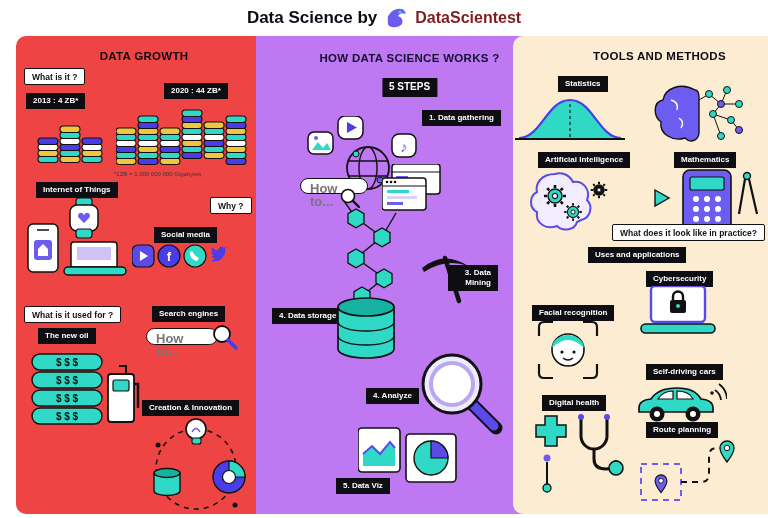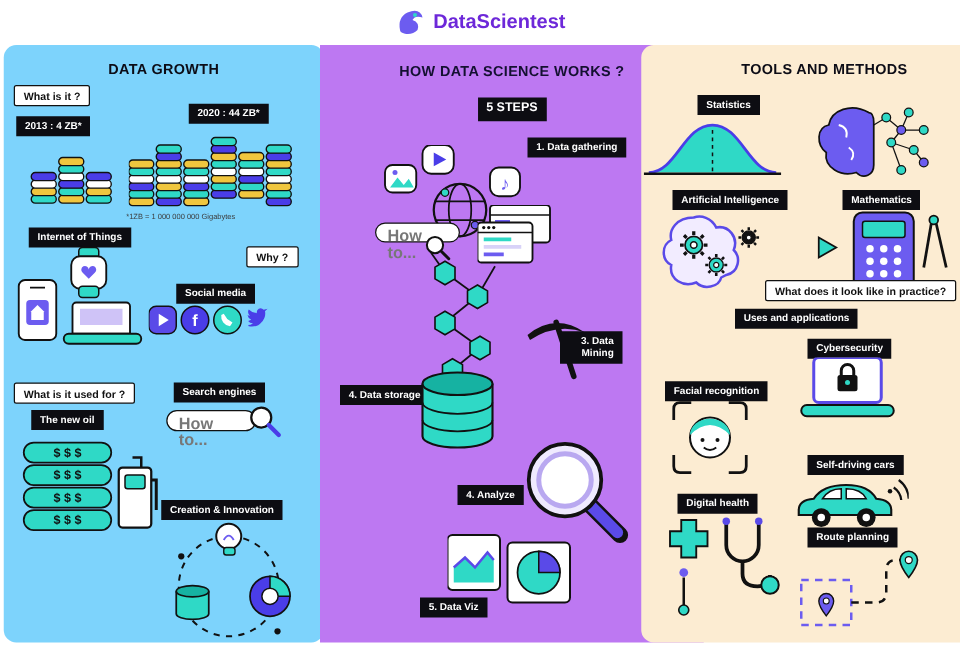--- a/index.html
+++ b/index.html
@@ -1,22 +1,22 @@
 <!DOCTYPE html>
 <html><head>
 <meta charset="utf-8">
 <style>
   *{margin:0;padding:0;box-sizing:border-box}
   html,body{width:768px;height:518px}
   body{font-family:"Liberation Sans",sans-serif;background:#ffffff;position:relative;overflow:hidden}
   .header{position:absolute;top:0;left:0;width:768px;height:36px;background:#fff;display:flex;align-items:center;justify-content:center;gap:7px}
   .header .t1{font-size:17px;font-weight:800;color:#0c0c16}
-  .header .brand{font-size:16px;font-weight:600;color:#6d28d9}
+  .header .brand{font-size:16px;font-weight:600;color:#7f1d1d}
   .panel{position:absolute;top:36px;height:478px;overflow:hidden}
-  .panel.left{left:3px;width:256px;background:#7dd3fc;border-radius:10px}
+  .panel.left{left:16px;width:256px;background:#ef4444;border-radius:10px}
   .panel.mid{left:256px;width:307px;background:#bd78f2}
   .panel.right{left:513px;width:293px;background:#fcecd2;border-radius:10px}
   .ptitle{position:absolute;width:100%;text-align:center;font-weight:800;font-size:11.5px;color:#0c0c16;letter-spacing:.3px}
   .tagb{position:absolute;background:#0d0d12;color:#fff;font-size:8px;font-weight:700;padding:3px 7px;white-space:nowrap;line-height:1.25}
   .tagb.wrap{white-space:normal;text-align:right}
   .tagw{position:absolute;background:#fff;border:1.6px solid #111;color:#111;font-size:8.5px;font-weight:700;padding:2.5px 7px;white-space:nowrap;border-radius:2px}
   .searchbar{position:absolute;background:#fff;border:1.6px solid #111;border-radius:9px;font-size:13px;font-weight:700;color:#777;padding:3px 9px;line-height:1}
   .note{position:absolute;font-size:6px;color:#3a3a3a}
   .abs{position:absolute}
   svg{display:block}
@@ -62,20 +62,21 @@
         <circle r="2.6" fill="#fff" stroke-width="1.2"></circle>
     </g>
     <g id="pin">
         <path d="M0,22 Q-7,13 -7,8 A7,7 0 1 1 7,8 Q7,13 0,22 Z" stroke="#111" stroke-width="1.3"></path>
         <circle cy="8" r="2.8" fill="#fff" stroke="#111" stroke-width="1"></circle>
       </g>
   </defs>
 </svg>
 
 <div class="header">
+  <span class="t1">Data Science by</span>
   <svg width="24" height="24" viewBox="0 0 24 24">
     <path d="M4,18 Q2,8 10,4 Q20,0 22,8 Q16,6 14,10 Q20,12 18,18 Q14,22 8,21 Q4,20 4,18 Z" fill="#6c5cf0"></path>
     <circle cx="16" cy="6" r="1.6" fill="#2fd9c6"></circle>
   </svg>
   <span class="brand">DataScientest</span>
 </div>
 
 <div class="panel left">
   <div class="ptitle" style="top:14px">DATA GROWTH</div>
   <div class="tagw" style="left:8px;top:32px">What is it ?</div>

